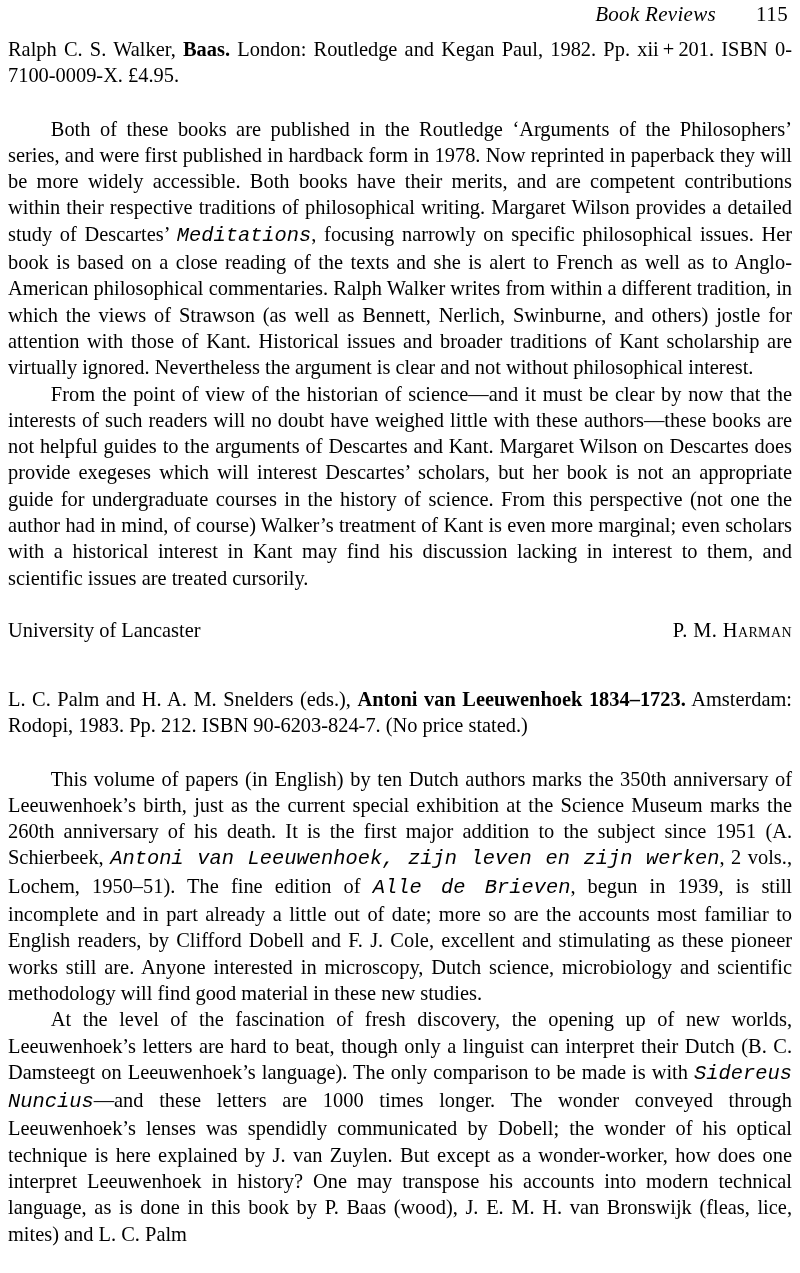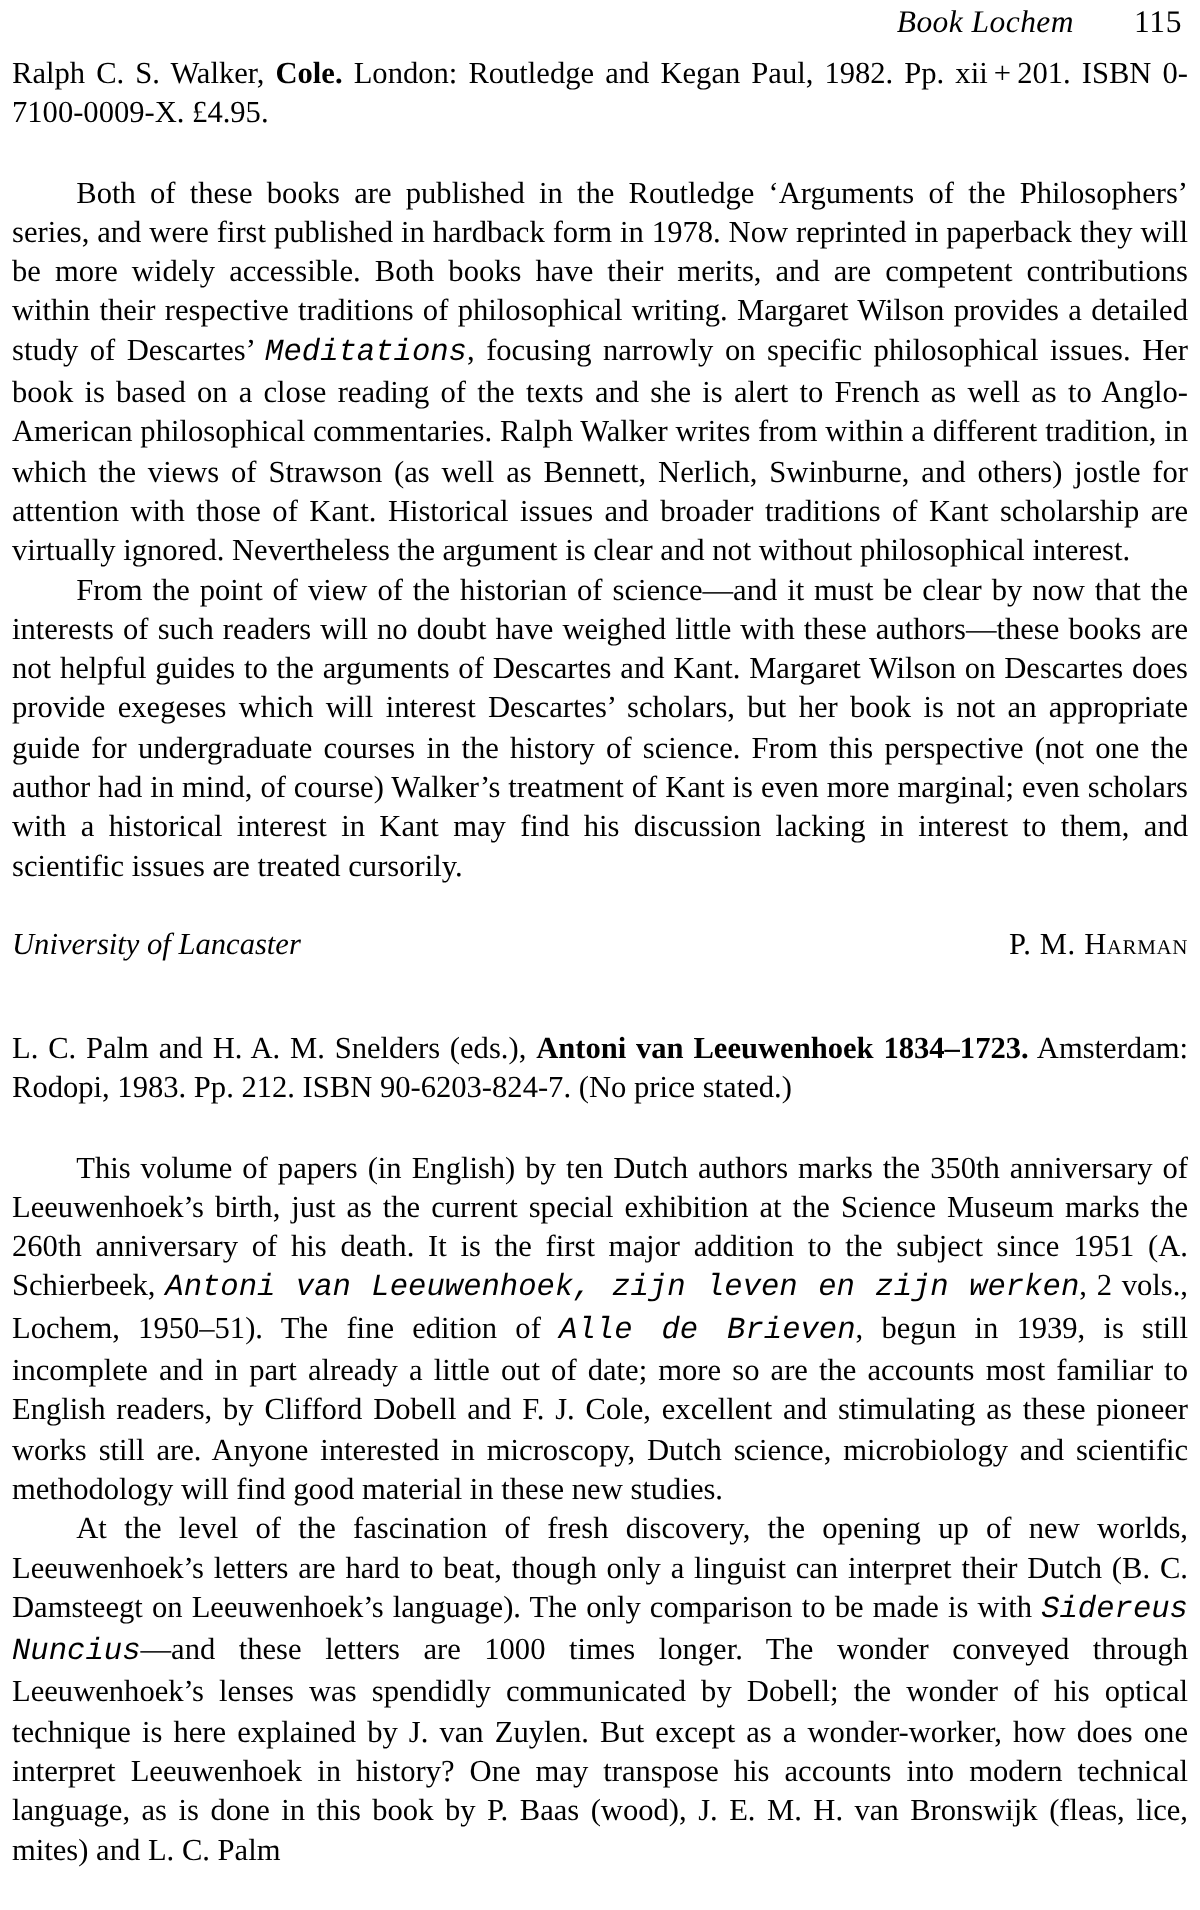--- a/index.html
+++ b/index.html
@@ -69,49 +69,48 @@
   
   .byline {
     display: flex;
     justify-content: space-between;
     align-items: baseline;
     margin-top: 28px;
     margin-bottom: 10px;
     font-size: 20.4px;
   }
   .byline-affiliation {
-    font-style: italic;
   }
   .byline-author {
     letter-spacing: 0.4px;
   }
   .smallcaps {
     font-variant: small-caps;
   }
 
   
   .review-block { margin-top: 0; }
   .gap-large { height: 34px; }
   .gap-small { height: 13px; }
 </style>
 </head>
 <body>
 
 <div class="page">
 
   <div class="running-head">
-    <span class="running-head-title">Book Lochem</span>
+    <span class="running-head-title">Book Reviews</span>
     <span class="running-head-page">115</span>
   </div>
 
   <div class="review-block">
 
 
     <div class="body-text ref-entry">
-      <span>Ralph C. S. Walker, </span><span class="bk-title">Cole.</span><span> London: Routledge and Kegan Paul, 1982. Pp. xii + 201. ISBN 0-7100-0009-X. £4.95.</span>
+      <span>Ralph C. S. Walker, </span><span class="bk-title">Baas.</span><span> London: Routledge and Kegan Paul, 1982. Pp. xii + 201. ISBN 0-7100-0009-X. £4.95.</span>
     </div>
 
     <div class="gap-small"></div>
 
     <p class="body-text para">
       <span>Both of these books are published in the Routledge ‘Arguments of the Philosophers’ series, and were first published in hardback form in 1978. Now reprinted in paperback they will be more widely accessible. Both books have their merits, and are competent contributions within their respective traditions of philosophical writing. Margaret Wilson provides a detailed study of Descartes’ </span><span class="ital">Meditations</span><span>, focusing narrowly on specific philosophical issues. Her book is based on a close reading of the texts and she is alert to French as well as to Anglo-American philosophical commentaries. Ralph Walker writes from within a different tradition, in which the views of Strawson (as well as Bennett, Nerlich, Swinburne, and others) jostle for attention with those of Kant. Historical issues and broader traditions of Kant scholarship are virtually ignored. Nevertheless the argument is clear and not without philosophical interest.</span>
     </p>
 
     <p class="body-text para">
       <span>From the point of view of the historian of science—and it must be clear by now that the interests of such readers will no doubt have weighed little with these authors—these books are not helpful guides to the arguments of Descartes and Kant. Margaret Wilson on Descartes does provide exegeses which will interest Descartes’ scholars, but her book is not an appropriate guide for undergraduate courses in the history of science. From this perspective (not one the author had in mind, of course) Walker’s treatment of Kant is even more marginal; even scholars with a historical interest in Kant may find his discussion lacking in interest to them, and scientific issues are treated cursorily.</span>

